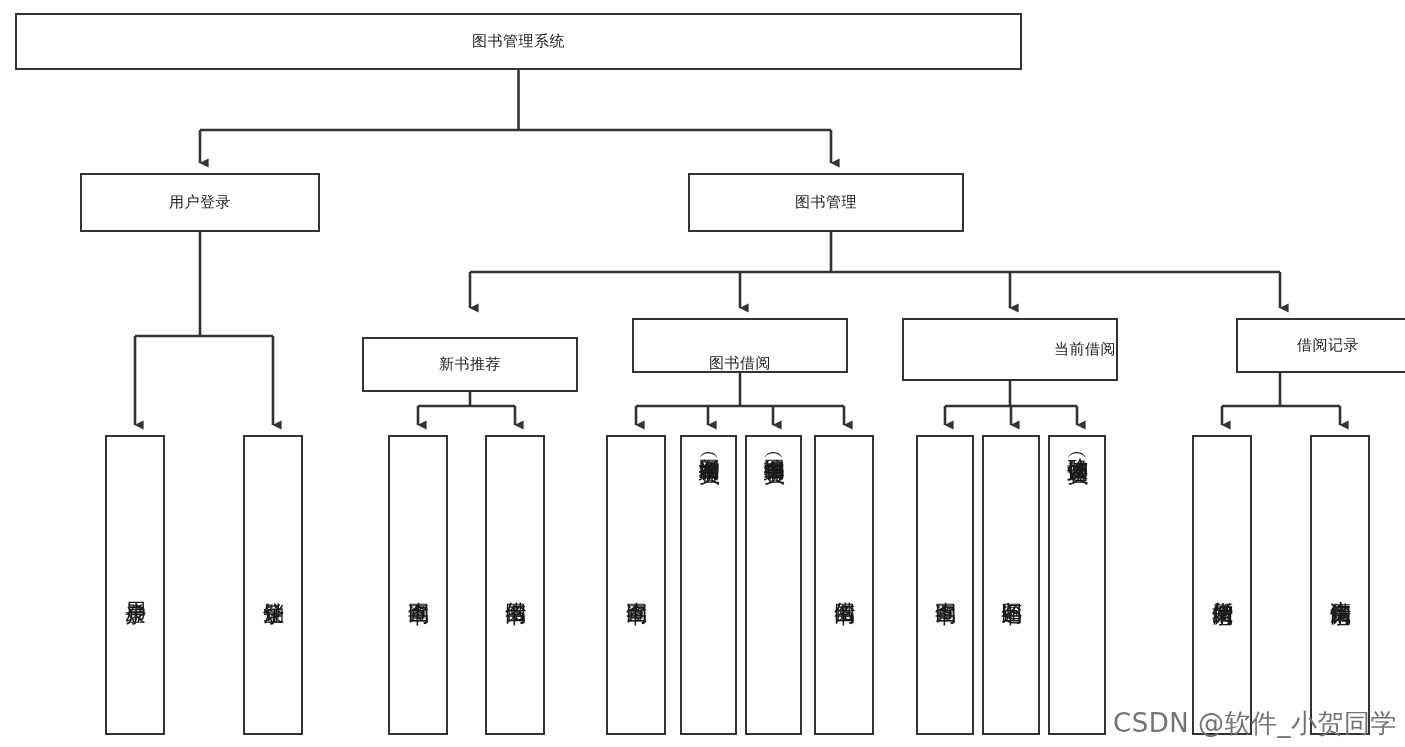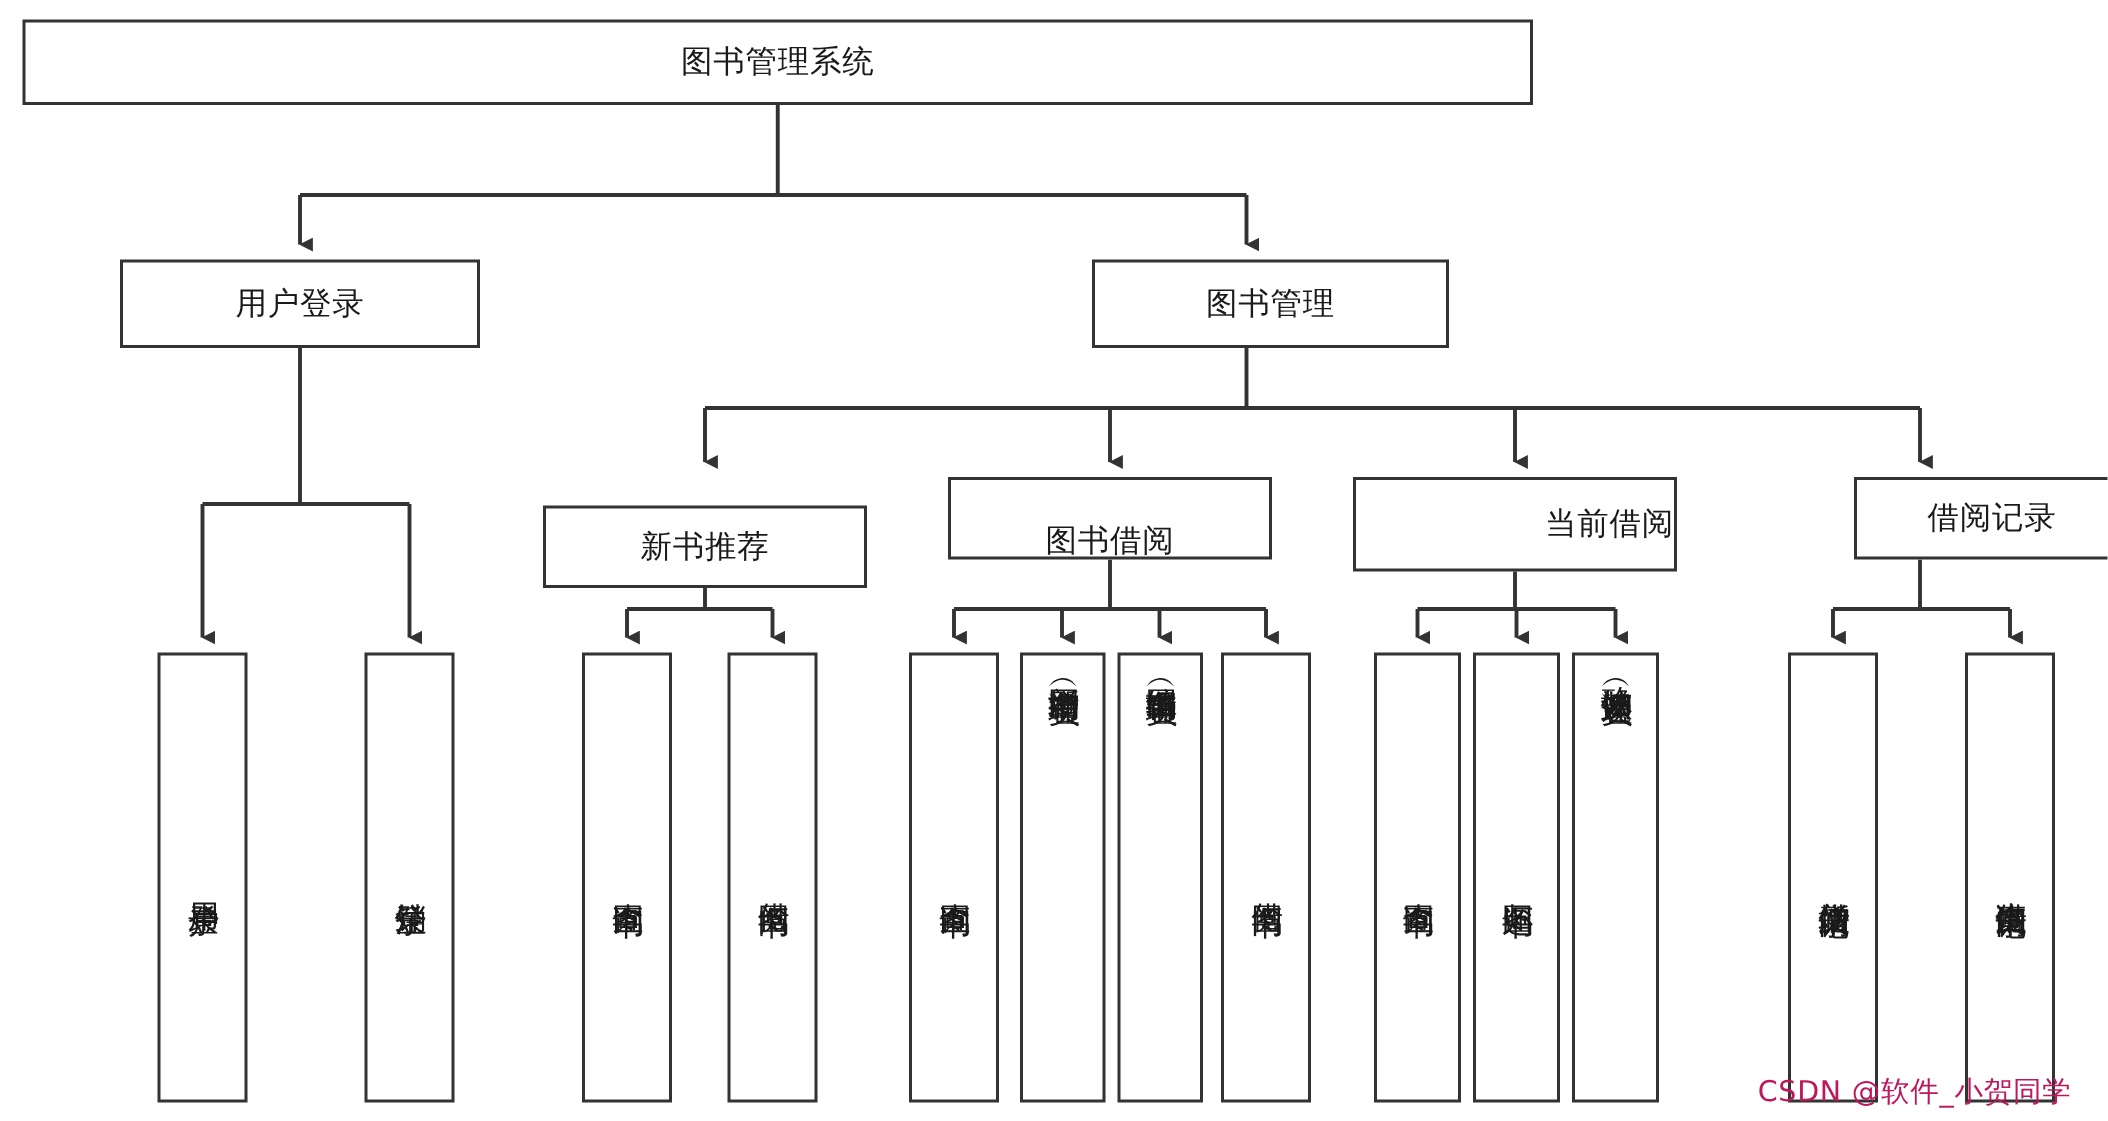--- a/index.html
+++ b/index.html
@@ -30,21 +30,21 @@
     position: absolute;
     box-sizing: border-box;
     border: 2px solid #333333;
     background: #ffffff;
     display: flex;
     align-items: center;
     justify-content: center;
     overflow: hidden;
   }
   .node-label-h {
-    font-size: 21px;
+    font-size: 15px;
     color: #1a1a1a;
     letter-spacing: 0.5px;
     white-space: nowrap;
     line-height: 1;
   }
   .node-label-v {
     font-size: 21px;
     color: #1a1a1a;
     line-height: 1.22;
     writing-mode: vertical-rl;
@@ -55,24 +55,24 @@
   .vbox {
     align-items: flex-start;
     justify-content: center;
     padding-top: 4px;
   }
   .vbox-mid {
     align-items: center;
   }
   #watermark {
     position: absolute;
-    right: 24px;
+    right: 8px;
     bottom: 6px;
-    font-size: 19px;
-    color: #be185d;
+    font-size: 26px;
+    color: #737373;
     white-space: nowrap;
     letter-spacing: 0.5px;
   }
 </style>
 </head>
 <body>
 
 <div id="diagram-root">
 
   <svg id="diagram-svg" viewBox="0 0 1405 747" xmlns="http://www.w3.org/2000/svg">
@@ -128,21 +128,21 @@
     </g>
   </svg>
 
   <div class="node-box" style="left:15px; top:13px; width:1007px; height:57px;">
     <span class="node-label-h">图书管理系统</span>
   </div>
 
   <div class="node-box" style="left:80px; top:173px; width:240px; height:59px;">
     <span class="node-label-h">用户登录</span>
   </div>
-  <div class="node-box" style="left:728px; top:173px; width:238px; height:59px;">
+  <div class="node-box" style="left:688px; top:173px; width:276px; height:59px;">
     <span class="node-label-h">图书管理</span>
   </div>
 
   <div class="node-box" style="left:362px; top:318px; width:216px; height:55px;margin-top:19px;">
     <span class="node-label-h">新书推荐</span>
   </div>
   <div class="node-box" style="left:632px; top:318px; width:216px; height:55px;align-items:flex-end;">
     <span class="node-label-h">图书借阅</span>
   </div>
   <div class="node-box" style="left:902px; top:318px; width:216px; height:63px;justify-content:flex-end;">

